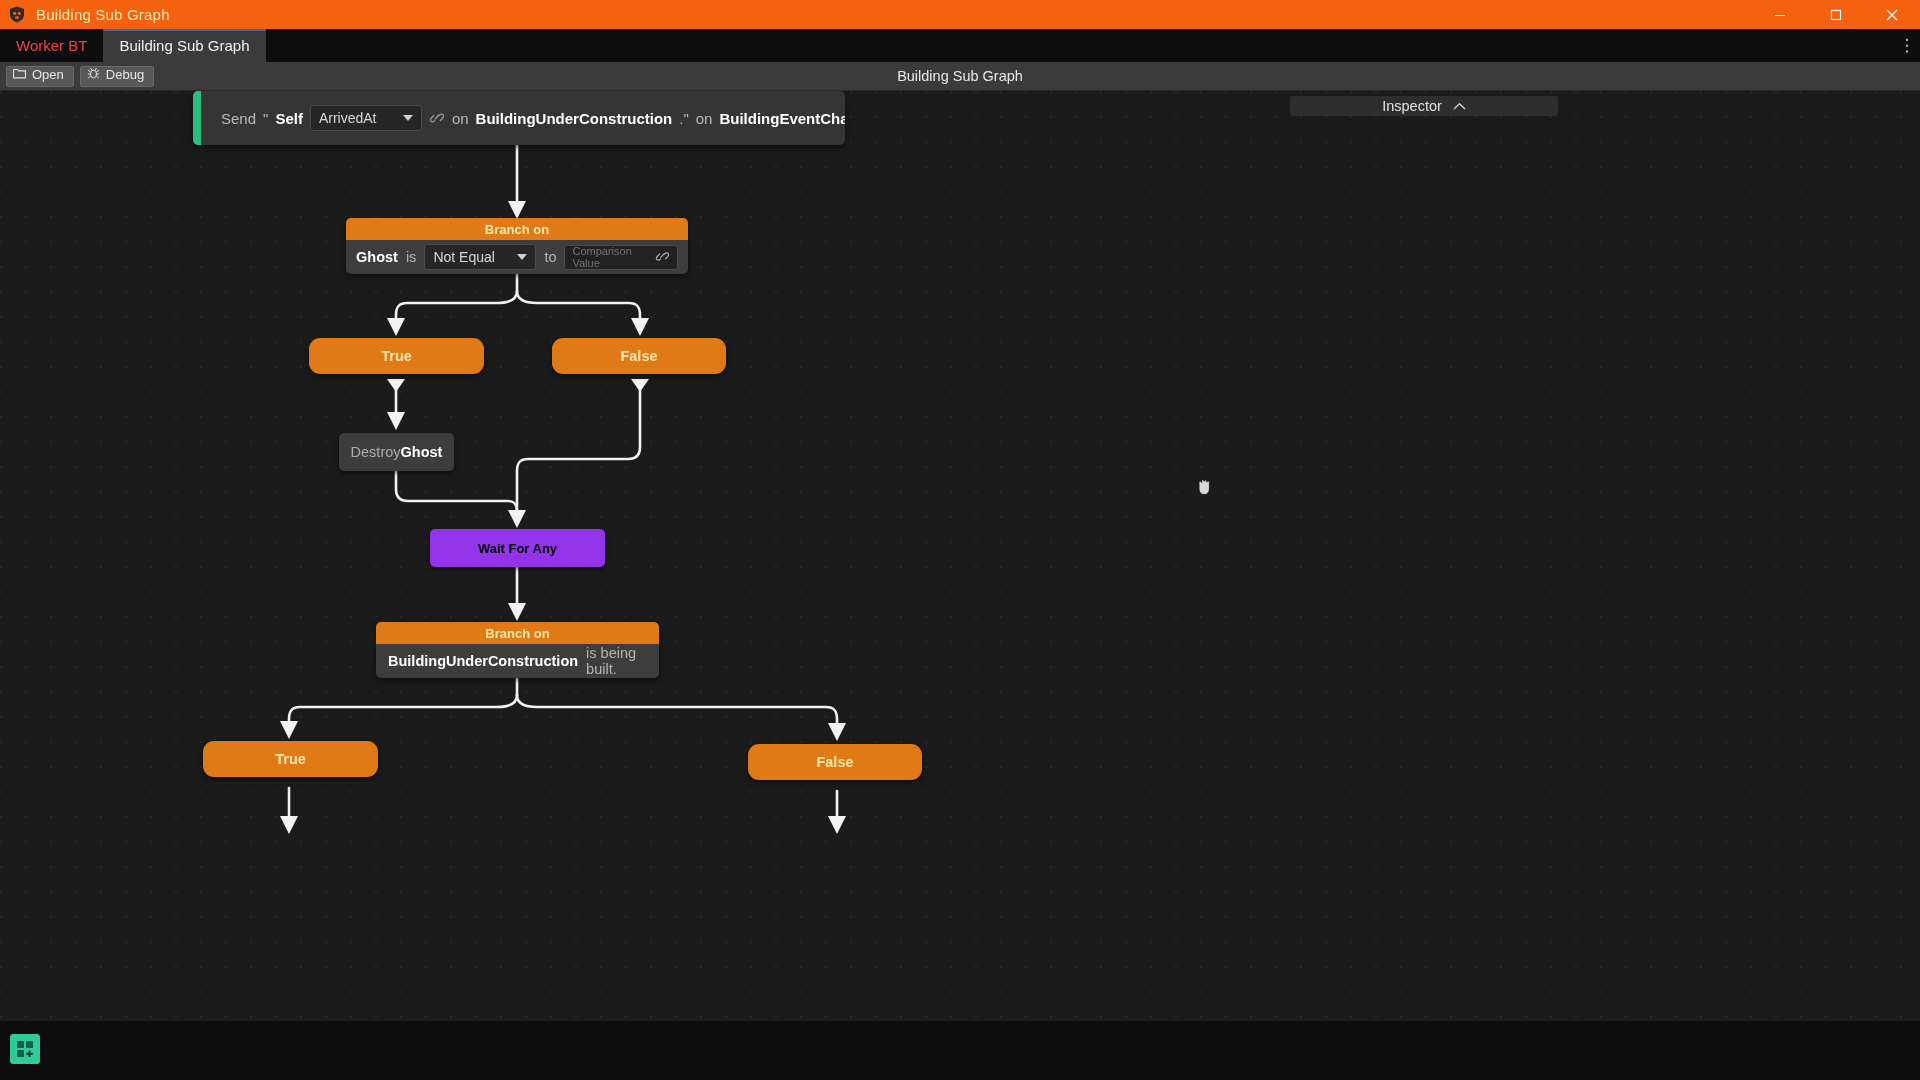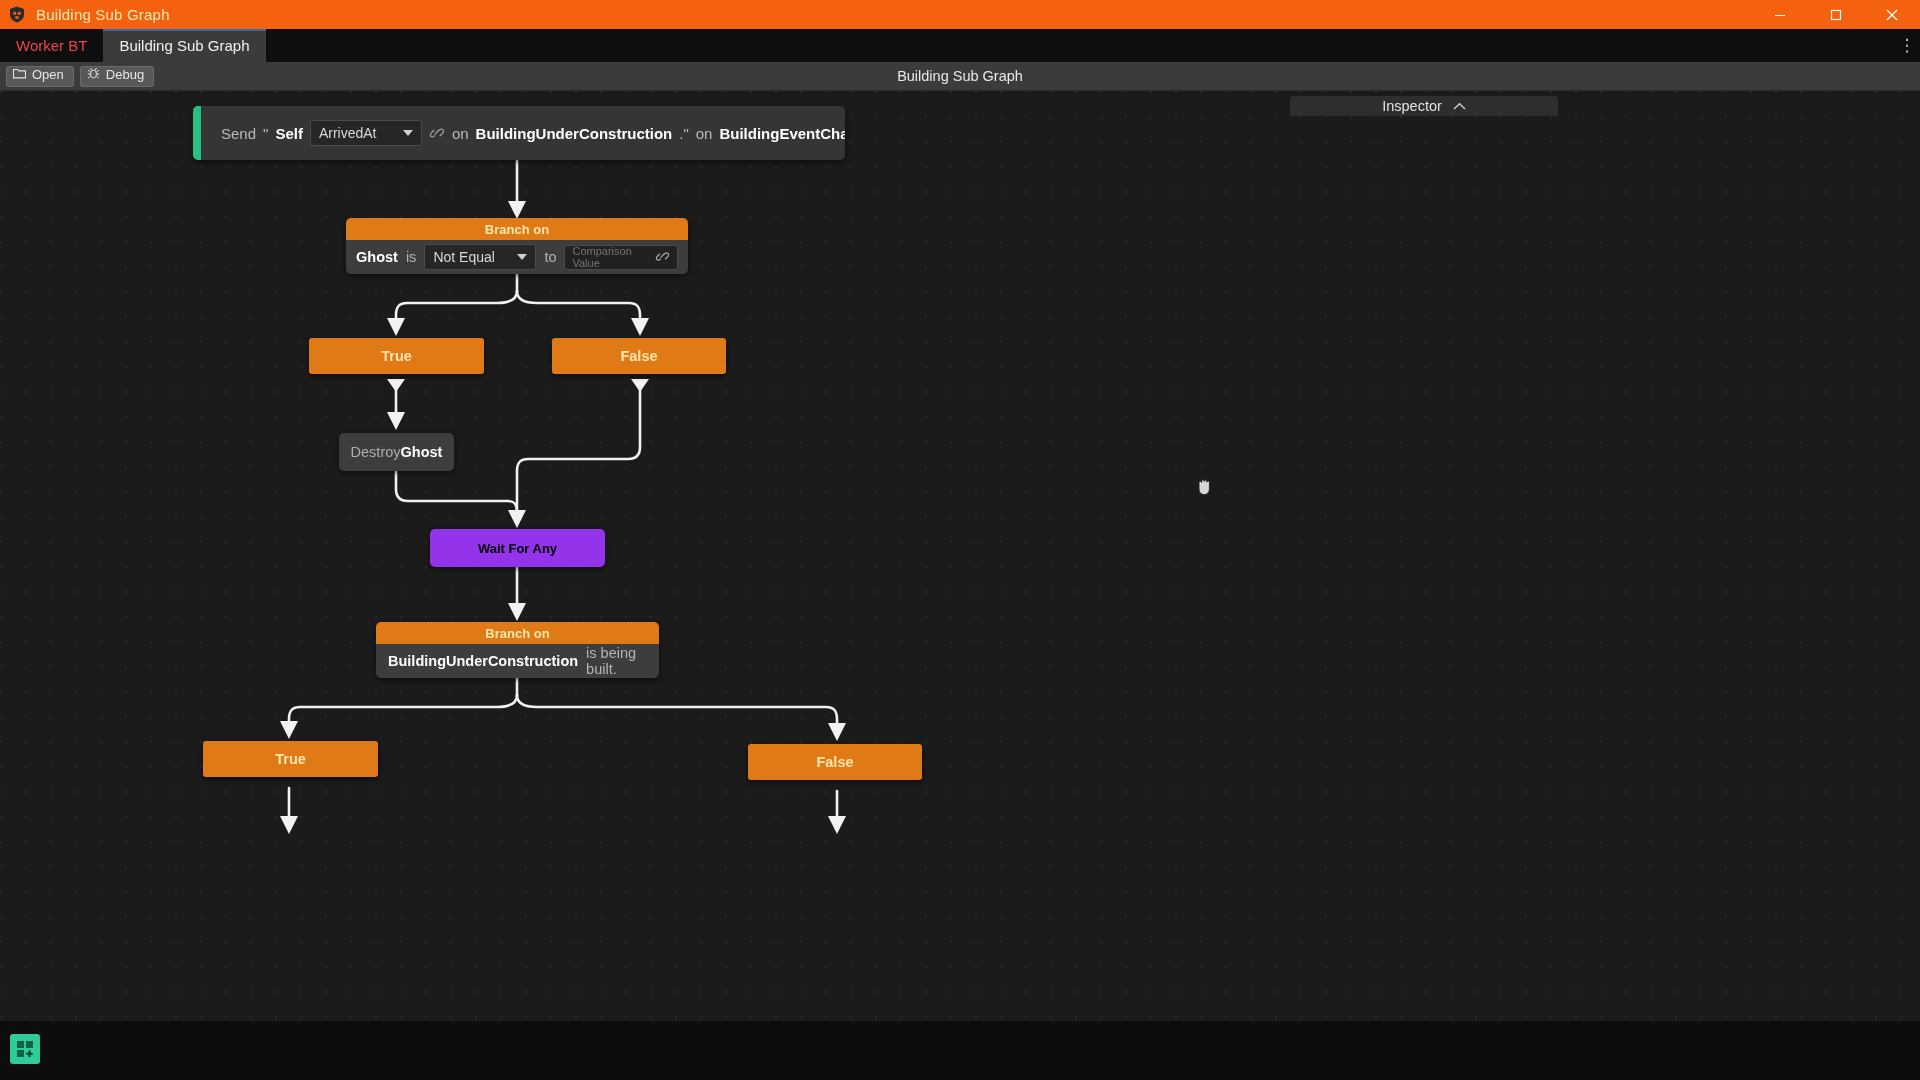--- a/index.html
+++ b/index.html
@@ -73,21 +73,21 @@
       radial-gradient(circle at 1px 1px, rgba(255,255,255,0.055) 1px, transparent 1.3px);
     background-size: 25px 25px;
     overflow: hidden;
   }
   .edges { position: absolute; left: 0; top: 0; width: 1920px; height: 930px; pointer-events: none; }
 
   
   .node { position: absolute; }
 
   .node-send {
-    left: 193px; top: 15px; width: 652px; height: 54px;
+    left: 193px; top: 0px; width: 652px; height: 54px;
     background: #353535; border-radius: 5px;
     box-shadow: 0 2px 5px rgba(0,0,0,.55);
     display: flex; align-items: center; overflow: hidden;
   }
   .send-accent { width: 8px; height: 100%; background: #27c07f; flex: none; }
   .send-body {
     display: flex; align-items: center; gap: 7px; padding-left: 20px;
     font-size: 15px; color: #b9b9b9; white-space: nowrap;
   }
   .send-body b { color: #ffffff; font-weight: bold; }
@@ -117,21 +117,21 @@
     display: flex; align-items: center; justify-content: space-between;
     font-size: 11px; color: #747474;
   }
 
   #branch1 { left: 346px; top: 127px; width: 342px; }
   #branch2 { left: 376px; top: 531px; width: 283px; }
   #branch2 .branch-body { justify-content: flex-start; padding-left: 12px; }
 
   
   .bool {
-    background: #e07a16; border-radius: 3px; height: 36px;
+    background: #e07a16; border-radius: 11px; height: 36px;
     display: flex; align-items: center; justify-content: center;
     color: #ffe7ad; font-weight: bold; font-size: 14.5px;
     box-shadow: 0 2px 5px rgba(0,0,0,.55);
   }
   #true1  { left: 309px; top: 247px; width: 175px; }
   #false1 { left: 552px; top: 247px; width: 174px; }
   #true2  { left: 203px; top: 650px; width: 175px; }
   #false2 { left: 748px; top: 653px; width: 174px; }
 
   .node-destroy {

